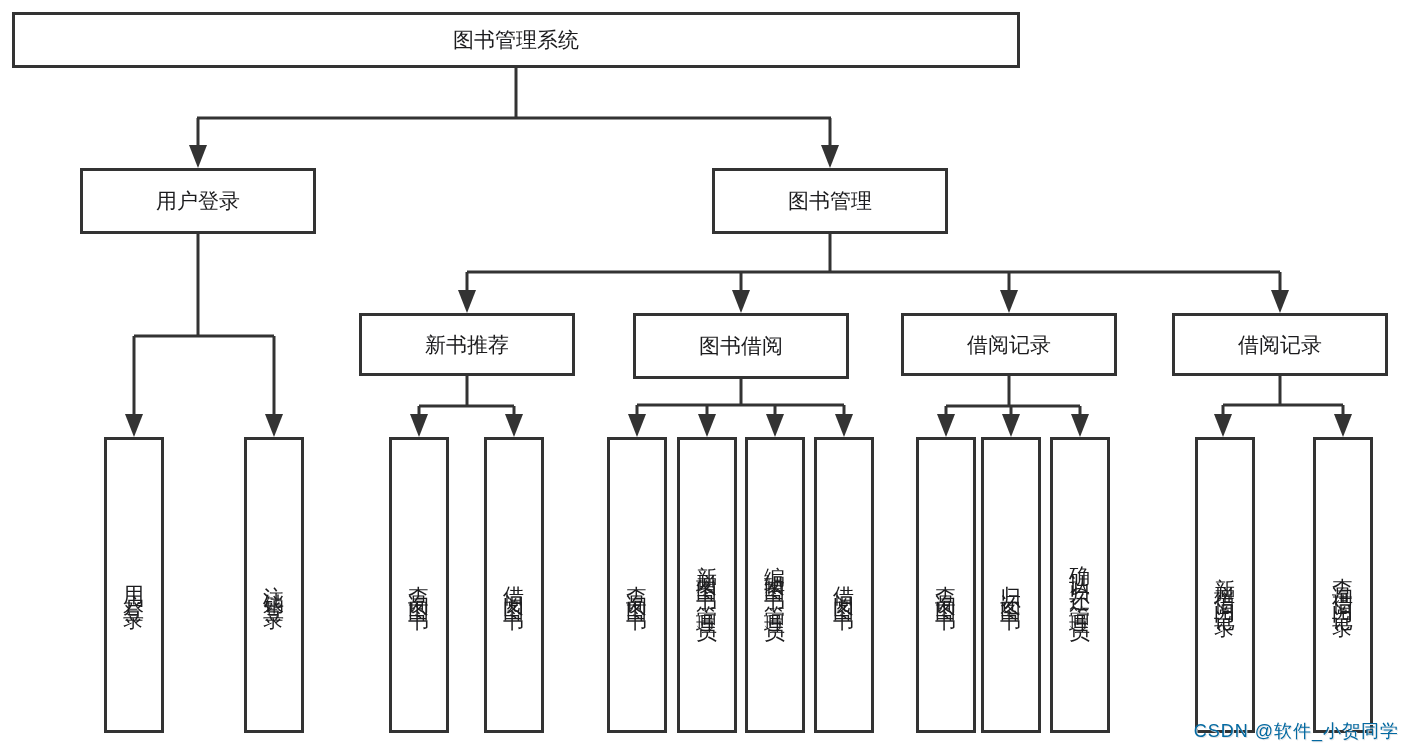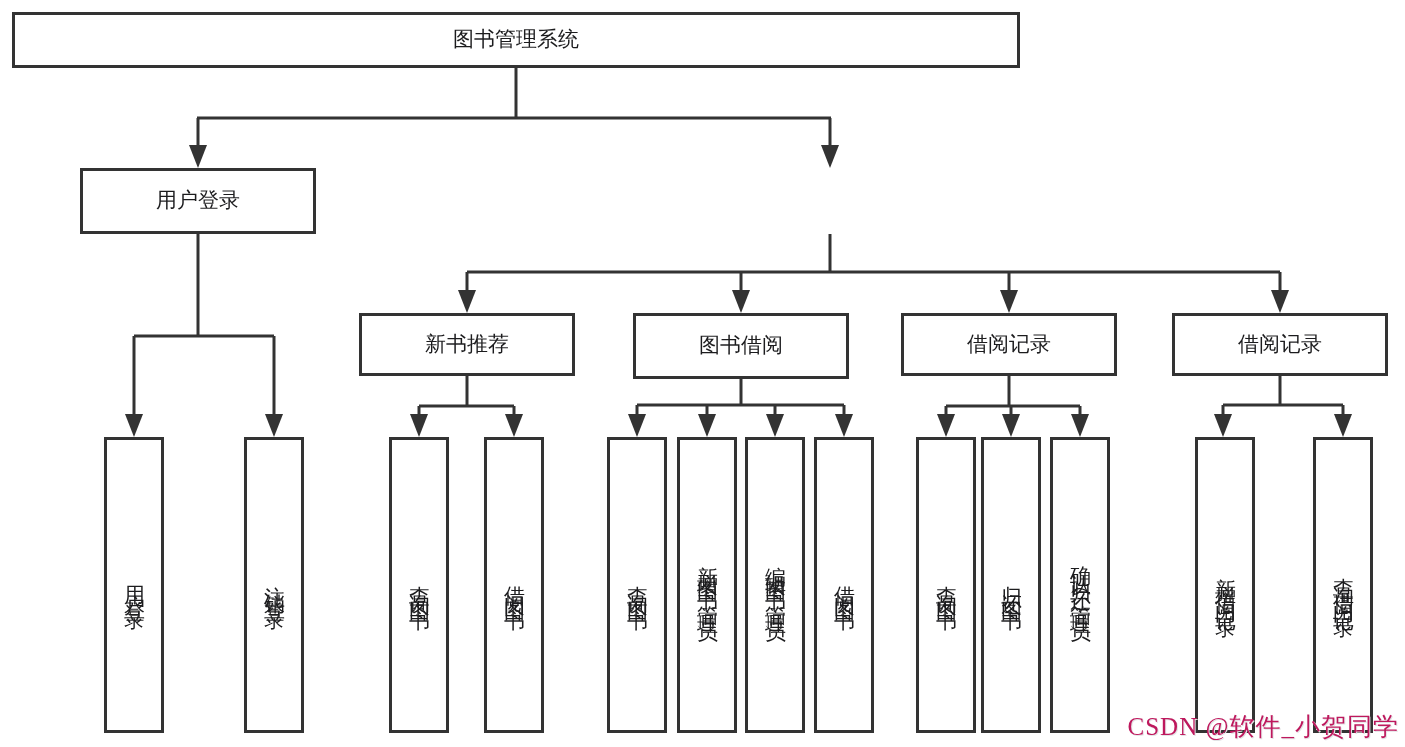--- a/index.html
+++ b/index.html
@@ -1,32 +1,32 @@
 <!DOCTYPE html>
 <html><head>
 <meta charset="utf-8">
 <style>
   html,body{margin:0;padding:0;background:#ffffff;}
   .stage{
     position:relative;width:1405px;height:747px;background:#ffffff;
-    font-family:Liberation Serif, serif;overflow:hidden;text-align:right;
+    font-family:Liberation Sans, sans-serif;overflow:hidden;text-align:right;
   }
   .connectors{position:absolute;left:0;top:0;z-index:0;}
   .box{
     position:absolute;box-sizing:border-box;background:#ffffff;
     border:3px solid #333333;display:flex;align-items:center;justify-content:center;
     font-size:21px;color:#1c1c1e;z-index:1;white-space:nowrap;line-height:1.2;
   }
   .leaf{
     writing-mode:vertical-rl;text-orientation:mixed;
     font-size:21px;letter-spacing:8px;
   }
   .watermark{
     position:absolute;right:6px;bottom:4px;z-index:2;
-    font-size:25px;color:#be185d;letter-spacing:1px;
+    font-size:18px;color:#0369a1;letter-spacing:1px;
     text-shadow:1px 1px 0 #e3e4e6;
   }
 </style>
 </head>
 <body>
 
 <div class="stage">
 
   <svg id="connectors" class="connectors" width="1405" height="747">
       <line x1="516" y1="68" x2="516" y2="118" stroke="#333333" stroke-width="3"></line>
@@ -79,20 +79,21 @@
       <polygon points="937,414 955,414 946,437" fill="#333333"></polygon>
       <polygon points="1002,414 1020,414 1011,437" fill="#333333"></polygon>
       <polygon points="1071,414 1089,414 1080,437" fill="#333333"></polygon>
       <polygon points="1214,414 1232,414 1223,437" fill="#333333"></polygon>
       <polygon points="1334,414 1352,414 1343,437" fill="#333333"></polygon>
     </svg>
 
   <div class="box" style="left:12px;top:12px;width:1008px;height:56px">图书管理系统</div>
 
   <div class="box" style="left:80px;top:168px;width:236px;height:66px">用户登录</div>
+  <div class="box" style="left:712px;top:168px;width:236px;height:66px">图书管理</div>
 
   <div class="box" style="left:359px;top:313px;width:216px;height:63px">新书推荐</div>
   <div class="box" style="left:633px;top:313px;width:216px;height:66px">图书借阅</div>
   <div class="box" style="left:901px;top:313px;width:216px;height:63px">借阅记录</div>
   <div class="box" style="left:1172px;top:313px;width:216px;height:63px">借阅记录</div>
 
   <div class="box leaf" style="left:104px;top:437px;width:60px;height:296px">用户登录</div>
   <div class="box leaf" style="left:244px;top:437px;width:60px;height:296px">注销登录</div>
 
   <div class="box leaf" style="left:389px;top:437px;width:60px;height:296px">查询图书</div>

